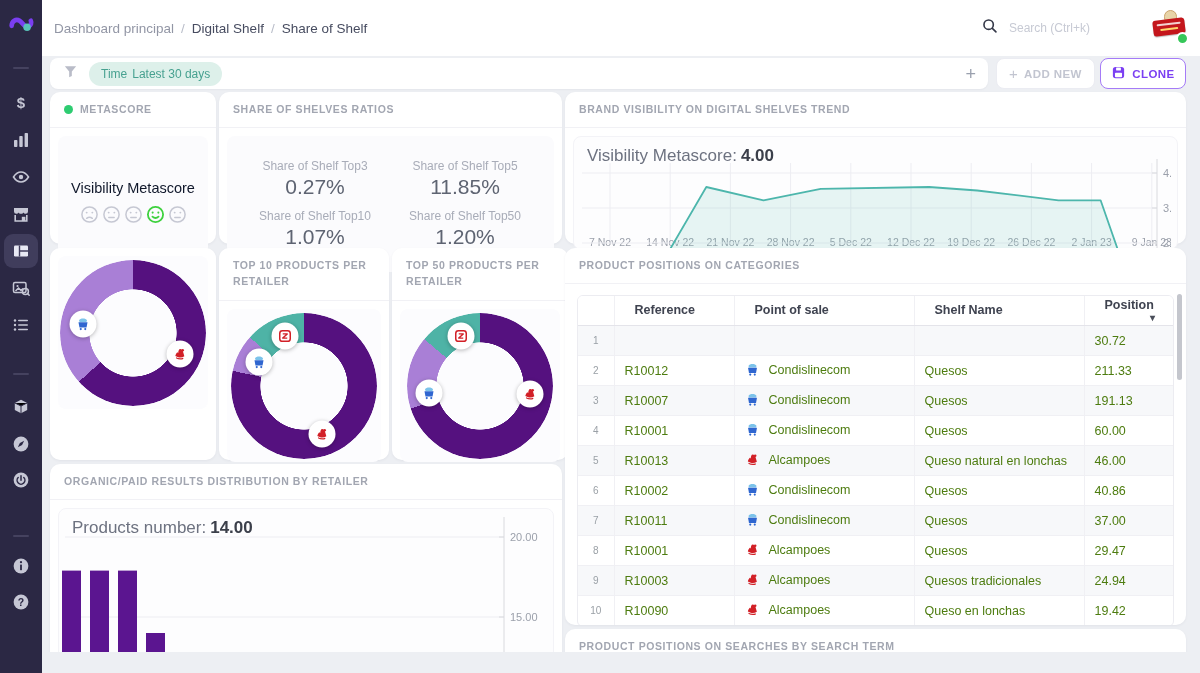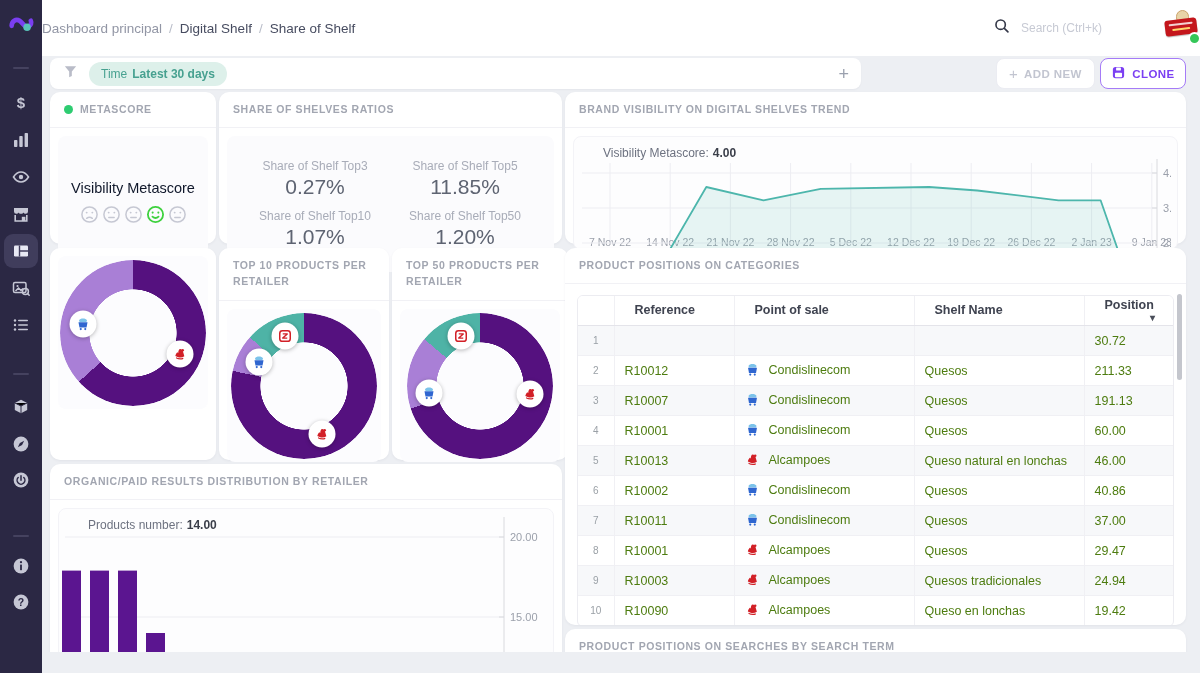--- a/index.html
+++ b/index.html
@@ -6,37 +6,37 @@
   body{width:1200px;height:673px;overflow:hidden;position:relative;background:#edeff3;
        font-family:"Liberation Sans",sans-serif;-webkit-font-smoothing:antialiased;}
   
   .sidebar{position:absolute;left:0;top:0;width:42px;height:673px;background:#2b2844;z-index:20}
   .side-ic{position:absolute;left:0;width:42px;display:flex;justify-content:center;align-items:center;color:#c6c7d5}
   .side-div{position:absolute;left:13px;width:16px;height:2px;background:#45425f;border-radius:1px}
   .active-pill{position:absolute;left:4px;width:34px;height:34px;background:#403d5c;border-radius:9px;
                display:flex;align-items:center;justify-content:center}
   
   .topbar{position:absolute;left:42px;top:0;width:1158px;height:56px;background:#fff;display:flex;
-          align-items:center;padding:0 0;box-sizing:border-box;z-index:10}
+          align-items:center;padding:0 12px;box-sizing:border-box;z-index:10}
   .crumb{font-size:13.5px;font-weight:500}
   .crumb-muted{color:#9296a5}.crumb-dark{color:#474c60}.crumb-sep{color:#b9bdc9;margin:0 7px}
   .top-right{margin-left:auto;display:flex;align-items:center;gap:10px}
   .search-box{display:flex;align-items:center;gap:8px}
   .search-box input{border:none;outline:none;font-size:12px;width:130px;color:#6a6f7e;
                     font-family:"Liberation Sans",sans-serif;background:transparent}
   .search-box input::placeholder{color:#c7cad4}
   .avatar{position:relative;width:37px;height:37px;cursor:pointer}
   .av-fig{position:absolute;left:13px;top:0;width:11px;height:11px;border-radius:50% 50% 40% 40%;background:#e8d4a8;border:1px solid #caa36b}
   .av-banner{position:absolute;left:2px;top:9px;width:32px;height:16px;background:#c4161c;border-radius:3px;
              transform:rotate(-7deg);box-shadow:0 1px 1px rgba(0,0,0,.25)}
   .av-banner:before{content:"";position:absolute;left:4px;top:4px;width:24px;height:2px;background:#ffffffcc;border-radius:1px}
   .av-banner:after{content:"";position:absolute;left:7px;top:9px;width:18px;height:2px;background:#ffd76e;border-radius:1px}
   .status-dot{position:absolute;right:-1px;bottom:2px;width:9px;height:9px;border-radius:50%;background:#35c759;border:2px solid #fff}
   
-  .filter-bar{position:absolute;left:50px;top:58px;width:811px;height:31px;background:#fff;border-radius:8px;
+  .filter-bar{position:absolute;left:50px;top:58px;width:938px;height:31px;background:#fff;border-radius:8px;
               display:flex;align-items:center;padding:0 12px;box-sizing:border-box;box-shadow:0 1px 2px rgba(25,28,50,.04)}
   .chip{display:flex;align-items:center;gap:5px;background:#ddf0ea;border-radius:12px;height:24px;padding:0 12px;
         margin-left:10px;font-size:12px;color:#47a190;cursor:pointer;white-space:nowrap}
   .chip .x{font-size:13px;color:#3f9484;margin-left:4px;cursor:pointer}
   .plus-end{margin-left:auto;color:#9aa0ae;font-size:18px;line-height:1;cursor:pointer;font-weight:400}
   .actions{position:absolute;left:996px;top:58px;width:190px;height:31px;display:flex;gap:5px}
   .btn{display:flex;align-items:center;justify-content:center;gap:6px;background:#fff;border-radius:8px;
        font-size:11.5px;font-weight:700;letter-spacing:.4px;cursor:pointer;box-sizing:border-box}
   .btn-addnew{flex:1.15;border:1px solid #ebecf2;color:#c2c5d0}
   .btn-clone{flex:1;border:1px solid #a57bf7;color:#7b3ff2}
@@ -52,21 +52,21 @@
   .faces{display:flex;gap:3px;color:#c6c8d3}
   .face-on{color:#3ed13e}
   
   .ratio-inner{height:136px;display:flex;align-items:center;justify-content:flex-end;padding-right:14px}
   .ratio-grid{display:grid;grid-template-columns:150px 150px;row-gap:10px}
   .ratio-cell{text-align:center}
   .ratio-lbl{font-size:12px;color:#a8acb8;margin-bottom:2px}
   .ratio-val{font-size:21px;color:#5e6472;font-weight:500}
   
   .chart-inner{border:1px solid #f3f3f7;background:#fdfdfe}
-  .legend{position:absolute;left:16px;top:0;padding:9px 13px;font-size:12px;color:#6d7280;z-index:2}
+  .legend{position:absolute;left:0;top:0;padding:9px 13px;font-size:17px;color:#6d7280;z-index:2}
   .legend b{color:#3b3f4a;margin-left:4px}
   svg text{font-family:"Liberation Sans",sans-serif}
   .grid{stroke:#ededf2;stroke-width:1}
   .axis{stroke:#d9dade;stroke-width:1}
   .xlab{fill:#9ba0ab;font-size:10.5px}
   .ylab{fill:#9ba0ab;font-size:11px}
   
   .donut-head{display:block;padding:10px 14px;border-bottom:1px solid #f1f1f5;font-size:10.5px;font-weight:600;
               letter-spacing:.6px;color:#a2a6b1;line-height:1.5;height:32px}
   .donut-area{margin:8px;height:153px;background:#fcfcfe;border-radius:8px;display:flex;align-items:center;justify-content:center}
@@ -210,21 +210,21 @@
 </div>
 
 <div class="filter-bar">
   <span>
     <svg width="17" height="17" viewBox="0 0 18 18">
         <path d="M3 3.5h12l-4.6 5.4v4.8L7.6 15V8.9z" fill="#b9bcc8"></path>
       </svg>
   </span>
   <span class="chip">
     <span>Time</span>
-    <span style="font-weight:700">Latest 30 days</span>
+    <span style="font-weight:400">Latest 30 days</span>
   </span>
   <span class="plus-end">+</span>
 </div>
 <div class="actions">
   <div class="btn btn-addnew">
     <span style="font-size:15px;font-weight:400">+</span>
     <span>ADD NEW</span>
   </div>
   <div class="btn btn-clone">
     <span>

